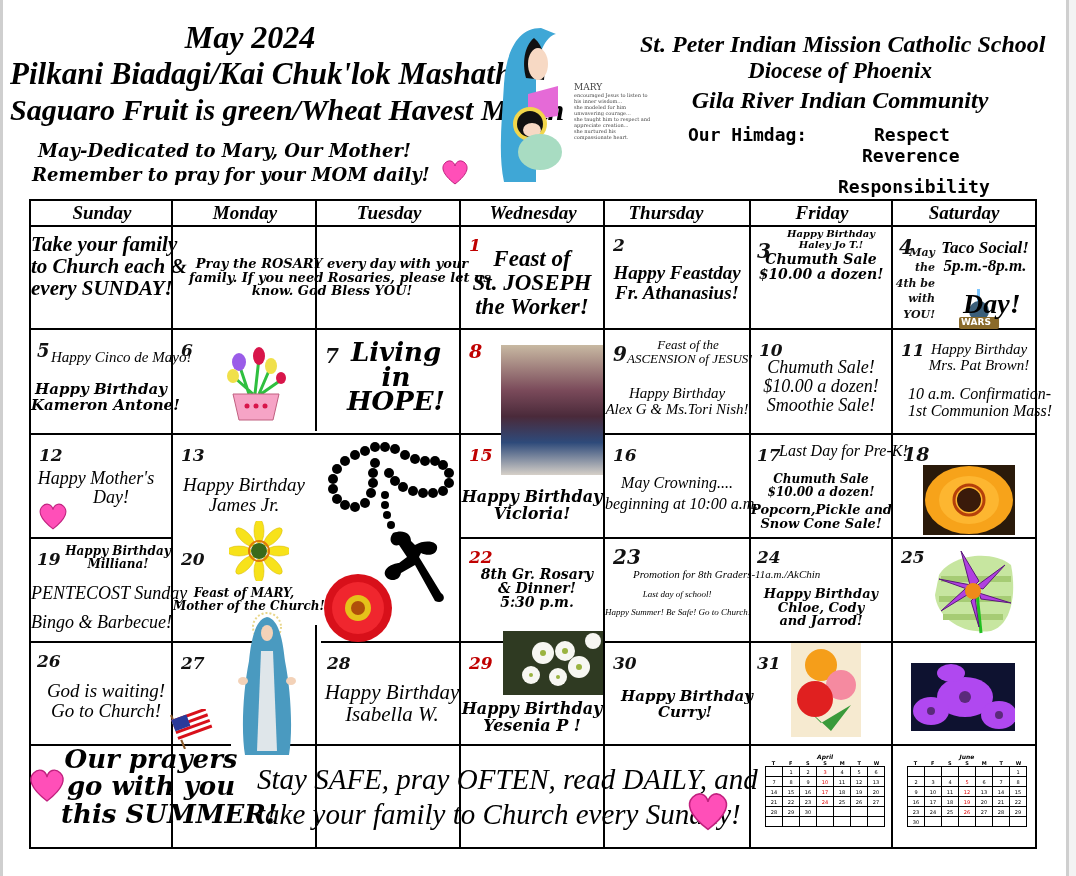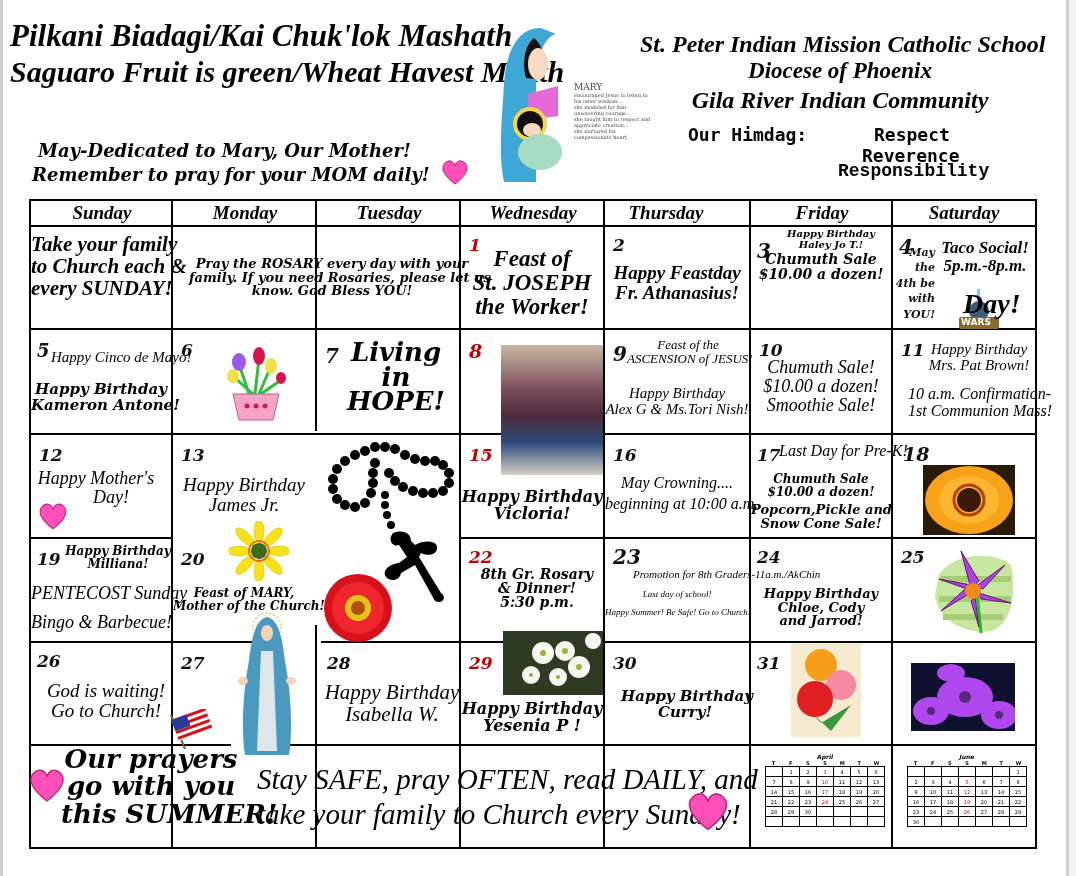--- a/index.html
+++ b/index.html
@@ -31,20 +31,21 @@
   .mini td{border:1px solid #000;height:9px;font-size:5px;text-align:center;padding:0;}
   .mini td.r{color:#d00;}
 </style>
 </head>
 <body>
 
 <div class="page-edge-left"></div>
 <div class="page-edge-right"></div>
 
 <div class="hdr" style="left:10px;top:18px;width:480px;">
+  <div class="title-line" style="font-size:32px;line-height:38px;">May 2024</div>
   <div class="title-line" style="font-size:31px;line-height:36px;">Pilkani Biadagi/Kai Chuk'lok Mashath</div>
   <div class="title-line" style="font-size:30px;line-height:36px;">Saguaro Fruit is green/Wheat Havest Month</div>
 </div>
 <div class="slab" style="position:absolute;left:38px;top:140px;font-size:18px;">May-Dedicated to Mary, Our Mother!</div>
 <div class="slab" style="position:absolute;left:32px;top:164px;font-size:18px;">Remember to pray for your MOM daily!</div>
 <svg class="heart" style="left:440px;top:158px;" width="30" height="28" viewBox="0 0 30 28">
     <path d="M15 26 C2 16 1 9 5 5 C9 1 14 3 15 8 C16 3 21 1 25 5 C29 9 28 16 15 26Z" fill="#ff4fb8" stroke="#c0207e" stroke-width="1"></path>
   </svg>
 
 <div class="pic" style="left:496px;top:24px;width:120px;height:160px;">
@@ -68,21 +69,21 @@
 </div>
 
 <div class="hdr" style="left:640px;top:30px;width:400px;">
   <div class="title-line" style="font-size:24px;line-height:28px;">St. Peter Indian Mission Catholic School</div>
   <div class="title-line" style="font-size:23px;line-height:26px;">Diocese of Phoenix</div>
   <div class="title-line" style="font-size:24px;line-height:32px;">Gila River Indian Community</div>
 </div>
 <div class="mono" style="position:absolute;left:688px;top:124px;font-size:18px;">Our Himdag:</div>
 <div class="mono" style="position:absolute;left:874px;top:124px;font-size:18px;">Respect</div>
 <div class="mono" style="position:absolute;left:862px;top:145px;font-size:18px;">Reverence</div>
-<div class="mono" style="position:absolute;left:838px;top:161px;font-size:18px;font-family:Liberation Mono, monospace;">Responsibility</div>
+<div class="mono" style="position:absolute;left:838px;top:176px;font-size:18px;">Responsibility</div>
 
 <div class="grid">
 
   <div class="hrow">
     <div class="dayname" style="left:0;width:142px;">Sunday</div>
     <div class="dayname" style="left:142px;width:144px;">Monday</div>
     <div class="dayname" style="left:286px;width:144px;">Tuesday</div>
     <div class="dayname" style="left:430px;width:144px;">Wednesday</div>
     <div class="dayname" style="left:562px;width:146px;">Thursday</div>
     <div class="dayname" style="left:720px;width:142px;">Friday</div>

